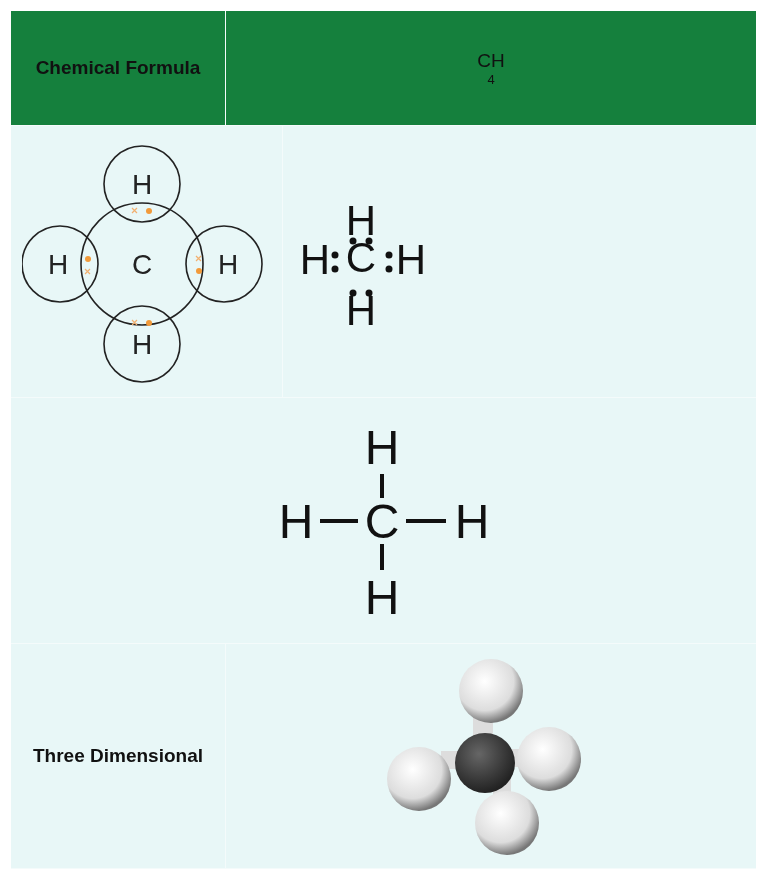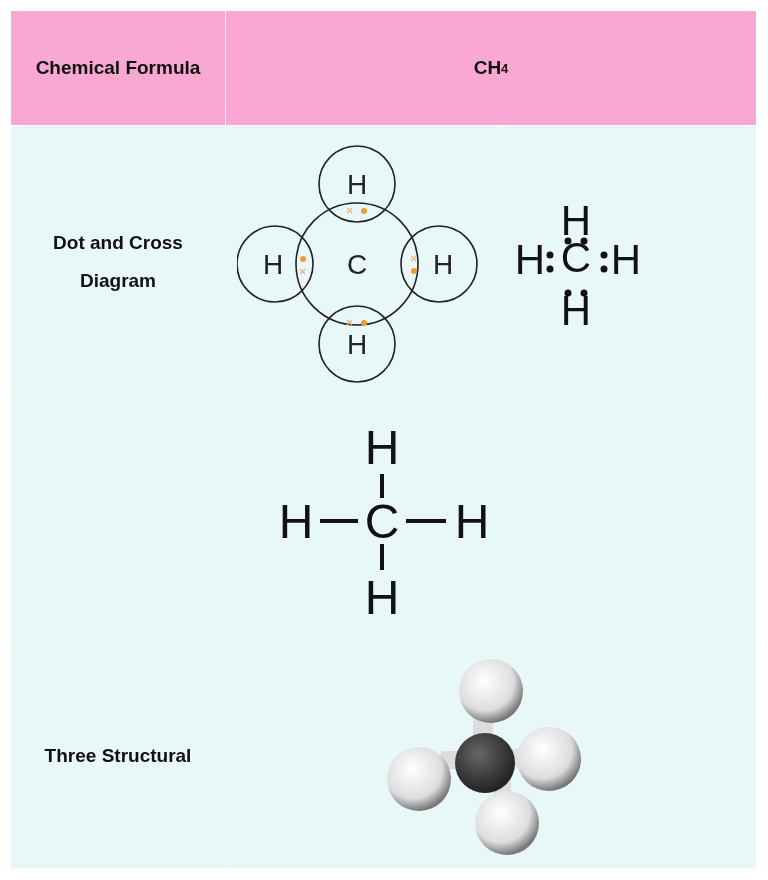--- a/index.html
+++ b/index.html
@@ -1,43 +1,42 @@
 <!DOCTYPE html>
 <html><head>
 <meta charset="utf-8">
 <style>
   html,body{margin:0;padding:0;background:#ffffff;}
   body{width:768px;height:880px;position:relative;overflow:hidden;font-family:"Liberation Sans",sans-serif;}
   .tbl{position:absolute;left:11px;top:11px;width:745px;}
   .row{display:flex;border-bottom:1px solid #f4fbfb;}
   .cell{box-sizing:border-box;display:flex;align-items:center;justify-content:center;text-align:center;color:#111;}
   .lab{width:215px;border-right:1px solid #f4fbfb;font-weight:bold;font-size:19px;line-height:38px;}
-  .head .cell{background:#f9a8d4;}
+  .head .cell{background:#15803d;}
   .head{height:114px;}
   .body .cell{background:#e8f7f7;}
   .r1{height:271px;} .r2{height:245px;} .r3{height:224px;}
   .val{flex:1;}
   .split{width:272px;border-right:1px solid #f4fbfb;}
   sub{font-size:13px;}
   svg text{font-family:"Liberation Sans",sans-serif;}
 </style>
 </head>
 <body>
 
 <div class="tbl">
   <div class="row head">
     <div class="cell lab">Chemical Formula</div>
-    <div class="cell val" style="font-weight:bold;font-size:19px;">
+    <div class="cell val" style="font-weight:normal;font-size:19px;flex-direction:column;">
       <span>CH</span>
         <sub>4</sub>
     </div>
   </div>
 
   <div class="row body r1">
-    <div class="cell lab" style="padding:0 30px;">Dot and Cross Diagram</div>
     <div class="cell split">
       <svg width="250" height="250" viewBox="0 0 250 250">
         <g fill="none" stroke="#222" stroke-width="1.6">
           <circle cx="120" cy="127" r="61"></circle>
           <circle cx="120" cy="47" r="38"></circle>
           <circle cx="120" cy="207" r="38"></circle>
           <circle cx="38" cy="127" r="38"></circle>
           <circle cx="202" cy="127" r="38"></circle>
         </g>
         <g font-size="28" fill="#222" text-anchor="middle">
@@ -98,21 +97,21 @@
           <line x1="108" y1="58" x2="108" y2="82"></line>
             <line x1="108" y1="128" x2="108" y2="154"></line>
           <line x1="46" y1="105" x2="84" y2="105"></line>
             <line x1="132" y1="105" x2="172" y2="105"></line>
         </g>
       </svg>
     </div>
   </div>
 
   <div class="row body r3">
-    <div class="cell lab">Three Structural</div>
+    <div class="cell lab">Three Dimensional</div>
     <div class="cell val">
       <svg width="220" height="210" viewBox="0 0 220 210">
         <defs>
           <radialGradient id="hg" cx="40%" cy="35%" r="65%">
               <stop offset="0%" stop-color="#fff"></stop>
               <stop offset="70%" stop-color="#ddd"></stop>
               <stop offset="100%" stop-color="#777"></stop>
             </radialGradient>
           <radialGradient id="cg" cx="40%" cy="35%" r="65%">
               <stop offset="0%" stop-color="#666"></stop>

